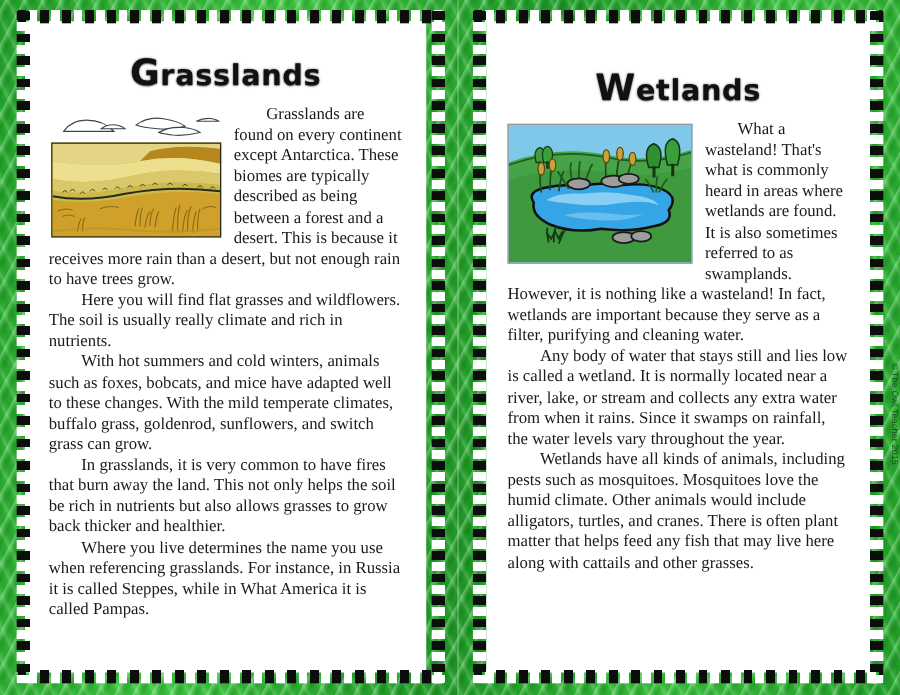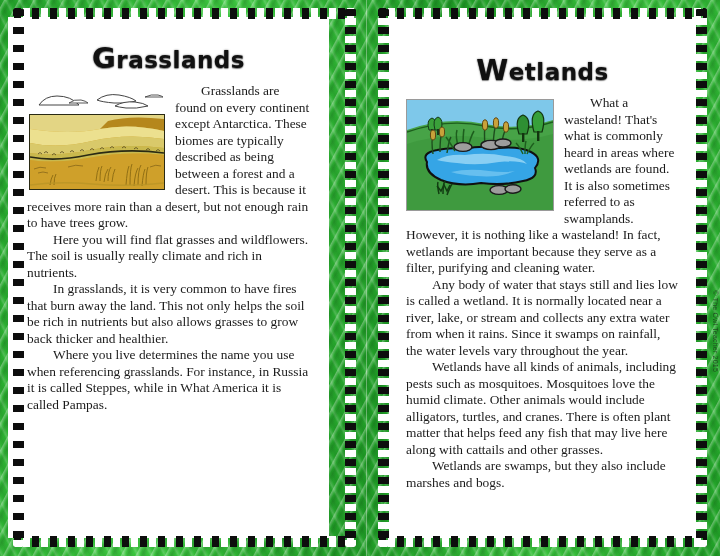--- a/index.html
+++ b/index.html
@@ -21,21 +21,21 @@
       repeating-linear-gradient(62deg,
         rgba(255,255,255,.00) 0px,
         rgba(255,255,255,.18) 2px,
         rgba(255,255,255,.00) 5px,
         rgba(0,0,0,.07) 8px,
         rgba(0,0,0,.00) 12px),
       linear-gradient(100deg,#24a52b 0%,#3cc63f 28%,#1f9c26 55%,#39c13c 78%,#21a228 100%);
   }
   
   .page{position:absolute;background:#ffffff;}
-  #page-left{left:8px;top:17px;width:321px;height:521px;}
+  #page-left{left:20px;top:17px;width:321px;height:521px;}
   #page-right{left:389px;top:17px;width:307px;height:521px;}
 
   
   .frame{position:absolute;pointer-events:none;}
   .fr-h,.fr-v{position:absolute;}
   .fr-h{height:11px;left:0;right:0;
     background-image:
       repeating-linear-gradient(to right,
         #0d0d0d 0px,#0d0d0d 9px,
         #ffffff 9px,#ffffff 18px);
@@ -168,20 +168,21 @@
                 <path d="M96 70 q1 -14 3 -19 M100 70 q0 -16 2 -21 M104 71 q1 -13 4 -18 M108 70 q0 -15 3 -20 M112 71 q1 -12 3 -17 M116 70 q0 -13 2 -18"></path>
                 <path d="M20 70 q1 -7 3 -10 M24 70 q0 -8 2 -11"></path>
               </g>
               <path d="M0 70 Q30 66 62 69 Q98 72 134 68" fill="none" stroke="#b99526" stroke-width="1.4" opacity=".8"></path>
             </svg>
           </div>
         </div>
 
         <p>Grasslands are found on every continent except Antarctica.  These biomes are typically described as being between a forest and a desert.  This is because it receives more rain than a desert, but not enough rain to have trees grow.</p>
         <p>Here you will find flat grasses and wildflowers.  The soil is usually really climate and rich in nutrients.</p>
+        <p>With hot summers and cold winters, animals such as foxes, bobcats, and mice have adapted well to these changes.  With the mild temperate climates, buffalo grass, goldenrod, sunflowers, and switch grass can grow.</p>
         <p>In grasslands, it is very common to have fires that burn away the land.  This not only helps the soil be rich in nutrients but also allows grasses to grow back thicker and healthier.</p>
         <p>Where you live determines the name you use when referencing grasslands.  For instance, in Russia it is called Steppes, while in What America it is called Pampas.</p>
       </div>
     </div>
   </div>
 
   <div class="page" id="page-right">
     <div class="inner">
       <div class="title">
         <span><span class="cap">W</span><span class="low">e</span><span class="low">t</span><span class="low">l</span><span class="low">a</span><span class="low">n</span><span class="low">d</span><span class="low">s</span></span>
@@ -256,21 +257,20 @@
                 <path d="M36 94 q0 -10 2 -13"></path>
                 <path d="M40 95 q3 -8 5 -11"></path>
               <path d="M30 86 l4 5 l3 -6 l3 6 l3 -6"></path>
             </g>
           </svg>
         </div>
 
         <p>What a wasteland!  That's what is commonly heard in areas where wetlands are found.  It is also sometimes referred to as swamplands.  However, it is nothing like a wasteland!  In fact, wetlands are important because they serve as a filter, purifying and cleaning water.</p>
         <p>Any body of water that stays still and lies low is called a wetland.  It is normally located near a river, lake, or stream and collects any extra water from when it rains.  Since it swamps on rainfall, the water levels vary throughout the year.</p>
         <p>Wetlands have all kinds of animals, including pests such as mosquitoes.  Mosquitoes love the humid climate.  Other animals would include alligators, turtles, and cranes.  There is often plant matter that helps feed any fish that may live here along with cattails and other grasses.</p>
-        <p>Wetlands are swamps, but they also include marshes and bogs.</p>
       </div>
     </div>
   </div>
 
   <div class="frame" id="frame-left">
     <div class="fr-h fr-top"></div>
     <div class="fr-h fr-bot"></div>
     <div class="fr-v fr-lft"></div>
     <div class="fr-v fr-rgt"></div>
   </div>

